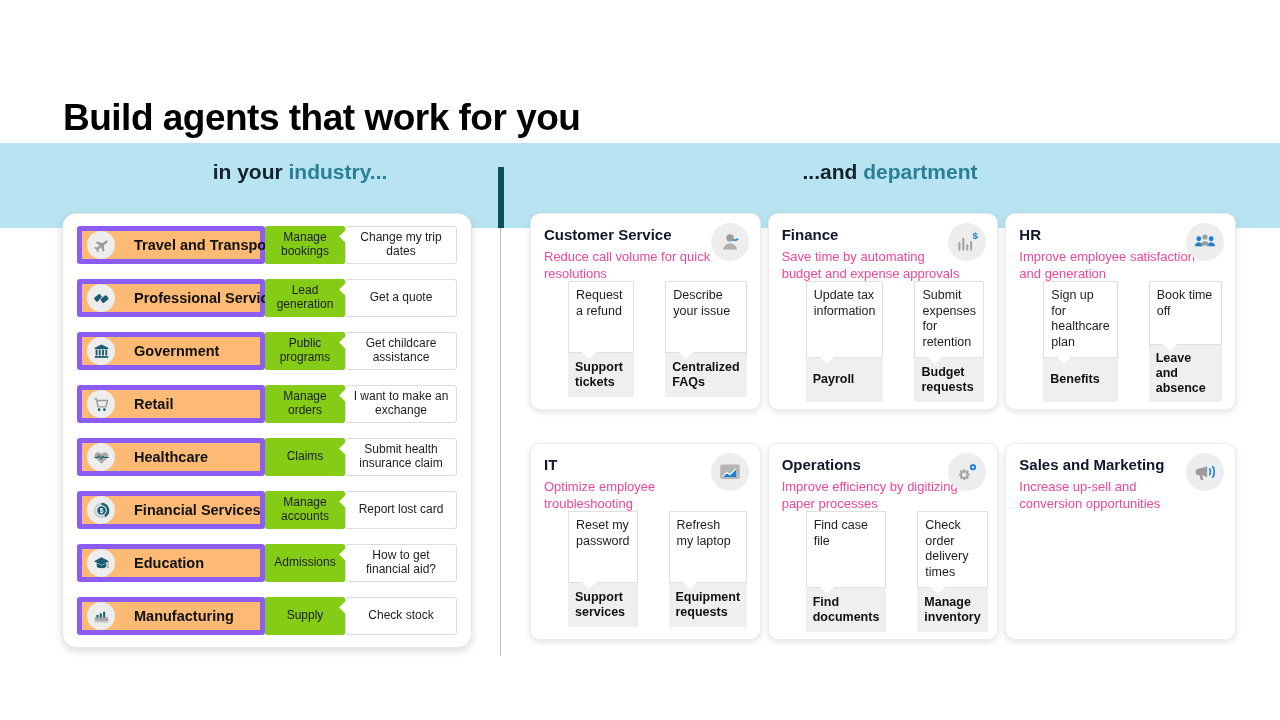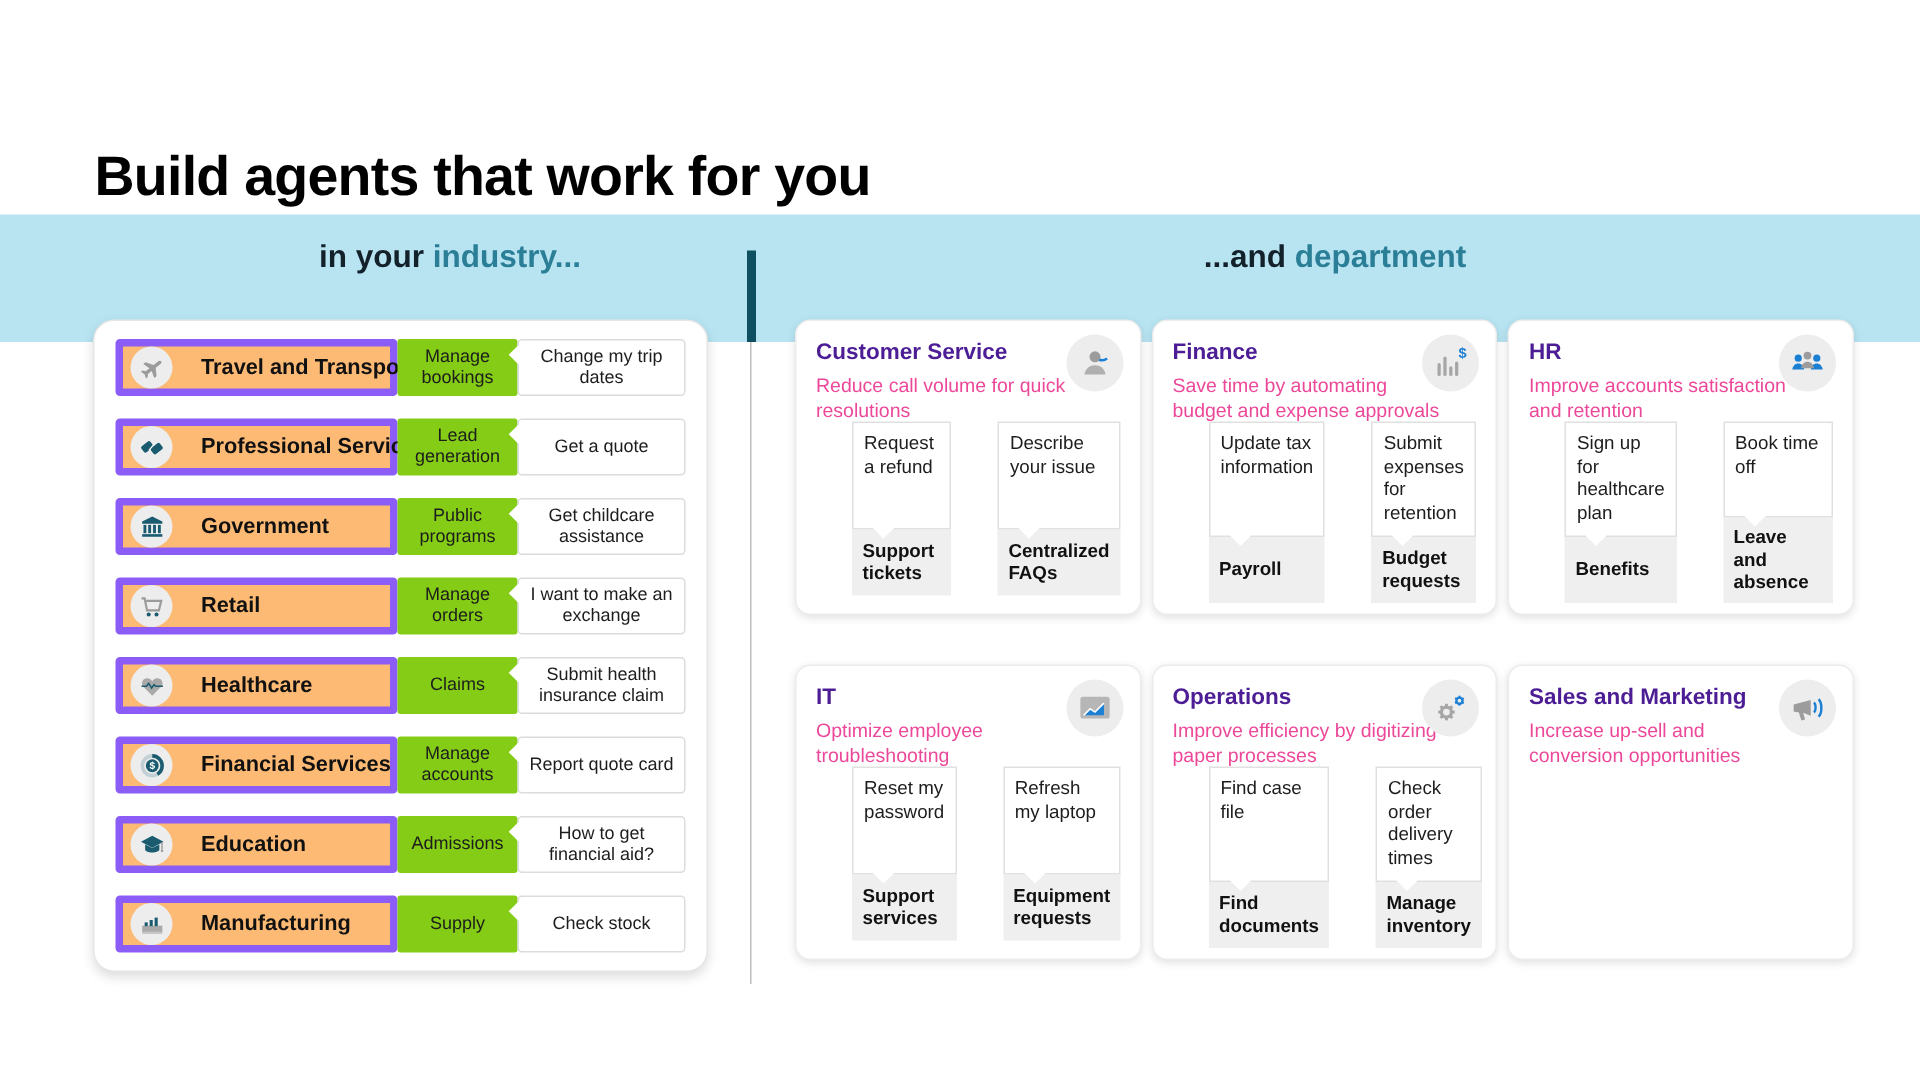--- a/index.html
+++ b/index.html
@@ -40,21 +40,21 @@
     position:relative;padding:0 6px;}
   .chip-white::before{content:"";position:absolute;left:-5px;top:5px;width:9px;height:9px;
     background:#fff;transform:rotate(45deg);}
 
   
   .department-grid{position:absolute;left:530px;top:213px;width:706px;
     display:grid;grid-template-columns:repeat(3,1fr);column-gap:7px;row-gap:33px;z-index:2;}
   .dept-card{position:relative;height:197px;box-sizing:border-box;background:#fff;
     border:1px solid #ececec;border-radius:10px;box-shadow:0 2px 6px rgba(0,0,0,.12);
     padding:12px 13px;}
-  .dept-title{font-size:15px;font-weight:bold;color:#4c1d95;}
+  .dept-title{font-size:15px;font-weight:bold;color:#0f172a;}
   .dept-icon{position:absolute;top:9px;right:11px;width:38px;height:38px;border-radius:50%;
     background:#ededed;display:flex;align-items:center;justify-content:center;}
   .dept-icon svg{width:26px;height:26px;display:block;}
   .dept-desc{margin-top:6px;font-size:13px;line-height:1.3;color:#ec4899;max-width:182px;}
   .examples{position:absolute;left:13px;right:13px;bottom:12px;height:116px;
     display:grid;grid-template-columns:1fr 1fr;column-gap:7px;}
   .example-col{display:flex;flex-direction:column;margin-left:24px;}
   .query-bubble{position:relative;z-index:2;flex:1;box-sizing:border-box;background:#fff;
     border:1px solid #e0e0e0;padding:6px 7px;font-size:12.5px;line-height:1.25;color:#1d1d1d;}
   .query-bubble::after{content:"";position:absolute;bottom:-5px;left:15px;width:10px;height:10px;
@@ -157,21 +157,21 @@
             <svg viewBox="0 0 24 24">
               <circle cx="12" cy="12" r="8.3" fill="none" stroke="#c2d0d6" stroke-width="3"></circle>
               <path d="M12 3.7a8.3 8.3 0 0 1 8.3 8.3 8.3 8.3 0 0 1-4 7.1" fill="none" stroke="#1a5b70" stroke-width="3"></path>
               <circle cx="12" cy="12" r="5.4" fill="#1a5b70"></circle>
               <text x="12" y="15" font-size="8.5" fill="#fff" text-anchor="middle" font-weight="bold" font-family="sans-serif">$</text>
             </svg>
           </span>
       <span class="industry-name">Financial Services</span>
     </div>
     <div class="chip chip-gray">Manage accounts</div>
-    <div class="chip chip-white">Report quote card</div>
+    <div class="chip chip-white">Report lost card</div>
   </div>
       <div class="industry-row">
     <div class="industry-name-box">
       <span class="icon-circle">
             <svg viewBox="0 0 24 24">
               <path fill="#1a5b70" d="M12 4L2.5 9 12 14l9.5-5z"></path>
               <path fill="#1a5b70" d="M6 11.3v4.2c0 1.4 2.7 2.5 6 2.5s6-1.1 6-2.5v-4.2l-6 3.1z"></path>
               <path stroke="#9b9b9b" stroke-width="1.2" fill="none" d="M20.2 9.5v6"></path>
               <circle cx="20.2" cy="16.6" r="1.1" fill="#9b9b9b"></circle>
             </svg>
@@ -255,21 +255,21 @@
               <path d="M2.6 16c.4-2.4 2-3.7 3.7-3.7S9.6 13.6 10 16z"></path>
               <circle cx="17.7" cy="9" r="2.2"></circle>
               <path d="M14 16c.4-2.4 2-3.7 3.7-3.7s3.3 1.3 3.7 3.7z"></path>
             </g>
             <g fill="#9c9c9c">
               <circle cx="12" cy="7.4" r="2.4"></circle>
               <path d="M8 15.2c.4-2.6 2.1-4 4-4s3.6 1.4 4 4z"></path>
             </g>
           </svg>
         </div>
-    <div class="dept-desc">Improve accounts satisfaction and retention</div>
+    <div class="dept-desc">Improve employee satisfaction and generation</div>
     <div class="examples">
           <div class="example-col">
     <div class="query-bubble">Sign up for healthcare plan</div>
     <div class="category-label">Benefits</div>
   </div>
           <div class="example-col">
     <div class="query-bubble">Book time off</div>
     <div class="category-label">Leave and absence</div>
   </div>
         </div>

